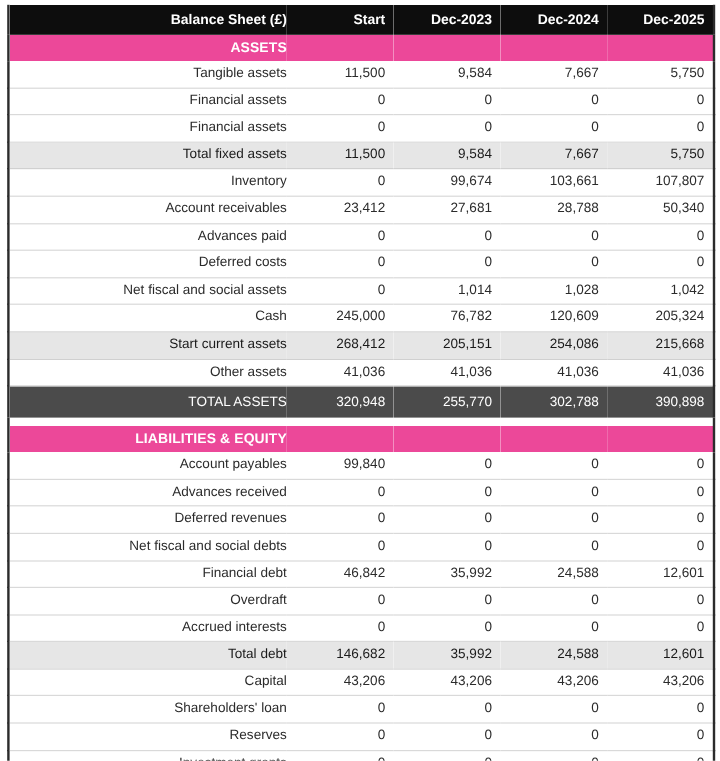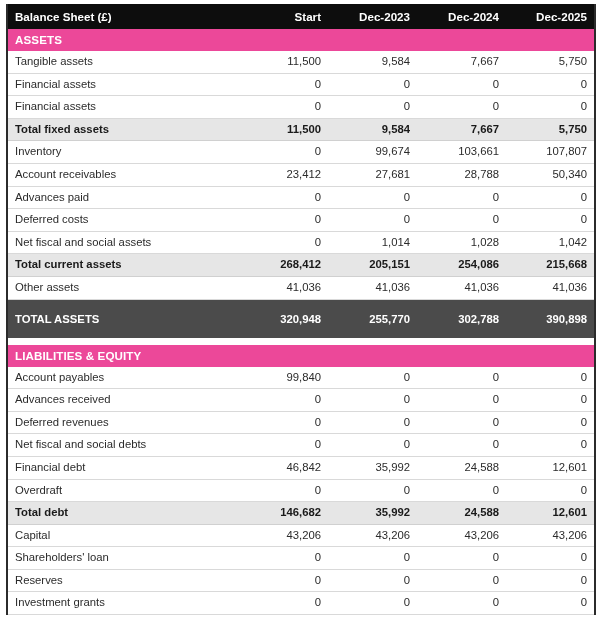--- a/index.html
+++ b/index.html
@@ -31,21 +31,21 @@
   td {
     height: 21.6px;
     line-height: 21.6px;
     padding: 0;
     vertical-align: middle;
     white-space: nowrap;
     overflow: hidden;
   }
   td.label {
     padding-left: 7px;
-    text-align: left;
+    text-align: right;
   }
   td.num {
     padding-right: 7px;
     text-align: right;
   }
 
   
   tr.head-row td {
     background: #0d0d0d;
     color: #ffffff;
@@ -69,32 +69,32 @@
   
   tr.item-row td {
     background: #ffffff;
     border-bottom: 1px solid #d9d9d9;
     color: #2b2b2b;
   }
 
   
   tr.sub-row td {
     background: #e6e6e6;
-    font-weight: bold;
+    font-weight: normal;
     color: #1a1a1a;
     border-bottom: 1px solid #d0d0d0;
     border-top: 1px solid #d0d0d0;
   }
 
   
   tr.total-row td {
     background: #4b4b4b;
     color: #ffffff;
-    font-weight: bold;
-    height: 38px;
+    font-weight: normal;
+    height: 26px;
     line-height: 22px;
   }
 
   
   table.bs { border-left: 2px solid #2b2b2b; border-right: 2px solid #2b2b2b; }
 
   
   tr.spacer-row td {
     background: #ffffff;
     height: 7px;
@@ -186,22 +186,29 @@
           <td class="num">0</td>
           <td class="num">0</td>
         </tr>
         <tr class="item-row">
           <td class="label">Net fiscal and social assets</td>
           <td class="num">0</td>
           <td class="num">1,014</td>
           <td class="num">1,028</td>
           <td class="num">1,042</td>
         </tr>
+        <tr class="item-row">
+          <td class="label">Cash</td>
+          <td class="num">245,000</td>
+          <td class="num">76,782</td>
+          <td class="num">120,609</td>
+          <td class="num">205,324</td>
+        </tr>
         <tr class="sub-row">
-          <td class="label">Total current assets</td>
+          <td class="label">Start current assets</td>
           <td class="num">268,412</td>
           <td class="num">205,151</td>
           <td class="num">254,086</td>
           <td class="num">215,668</td>
         </tr>
         <tr class="item-row">
           <td class="label">Other assets</td>
           <td class="num">41,036</td>
           <td class="num">41,036</td>
           <td class="num">41,036</td>
@@ -259,20 +266,27 @@
           <td class="num">24,588</td>
           <td class="num">12,601</td>
         </tr>
         <tr class="item-row">
           <td class="label">Overdraft</td>
           <td class="num">0</td>
           <td class="num">0</td>
           <td class="num">0</td>
           <td class="num">0</td>
         </tr>
+        <tr class="item-row">
+          <td class="label">Accrued interests</td>
+          <td class="num">0</td>
+          <td class="num">0</td>
+          <td class="num">0</td>
+          <td class="num">0</td>
+        </tr>
         <tr class="sub-row">
           <td class="label">Total debt</td>
           <td class="num">146,682</td>
           <td class="num">35,992</td>
           <td class="num">24,588</td>
           <td class="num">12,601</td>
         </tr>
         <tr class="item-row">
           <td class="label">Capital</td>
           <td class="num">43,206</td>

